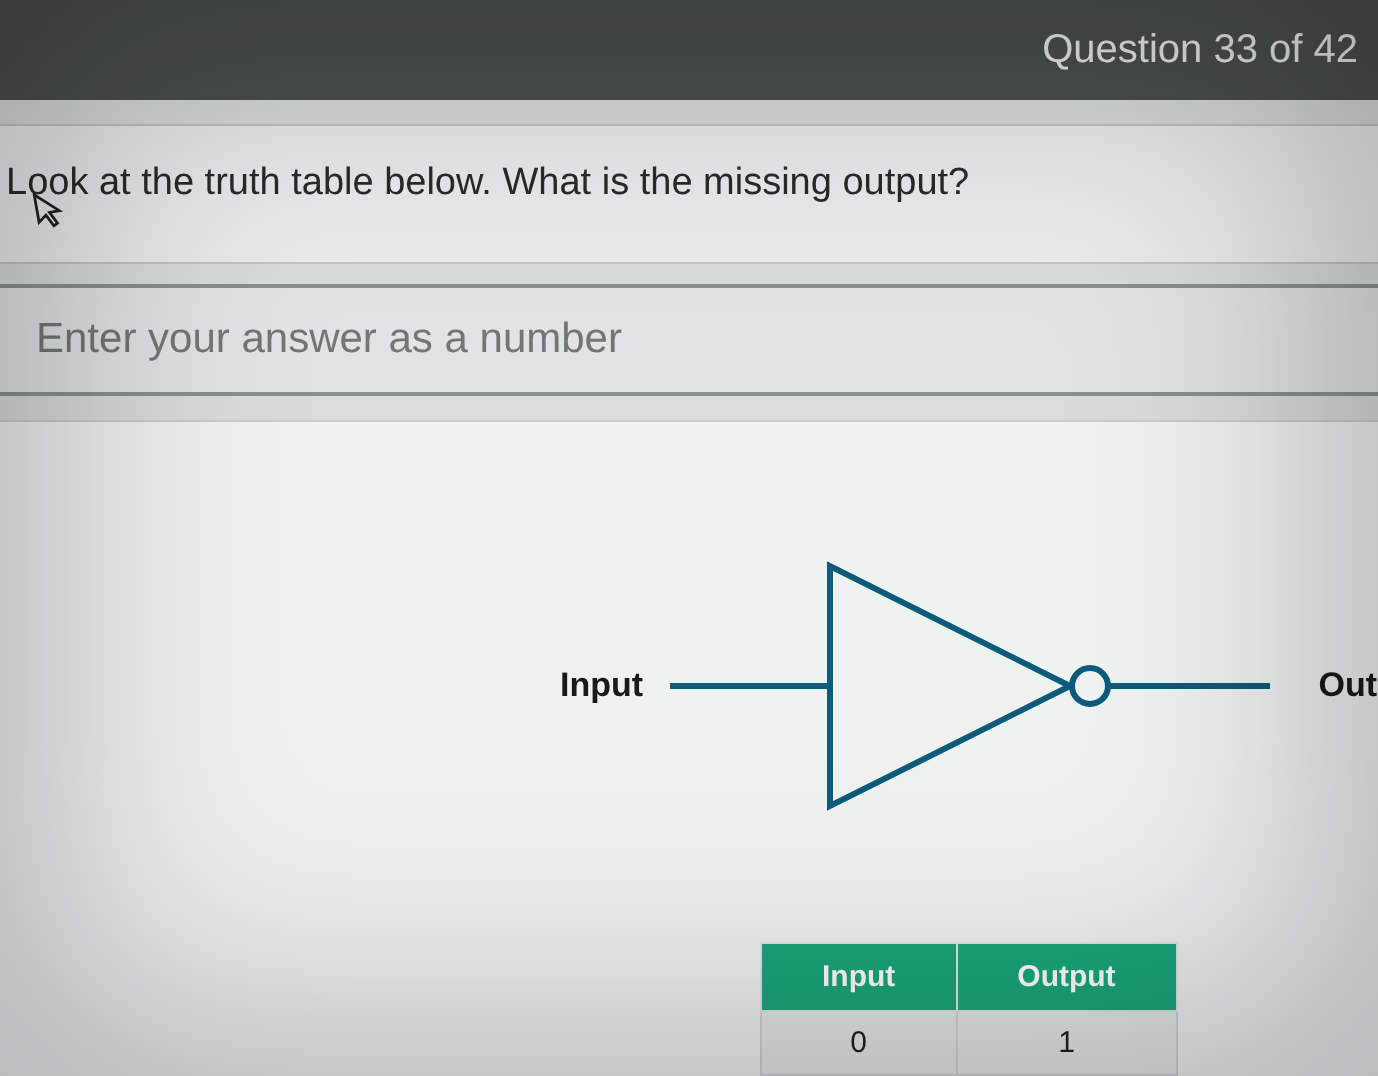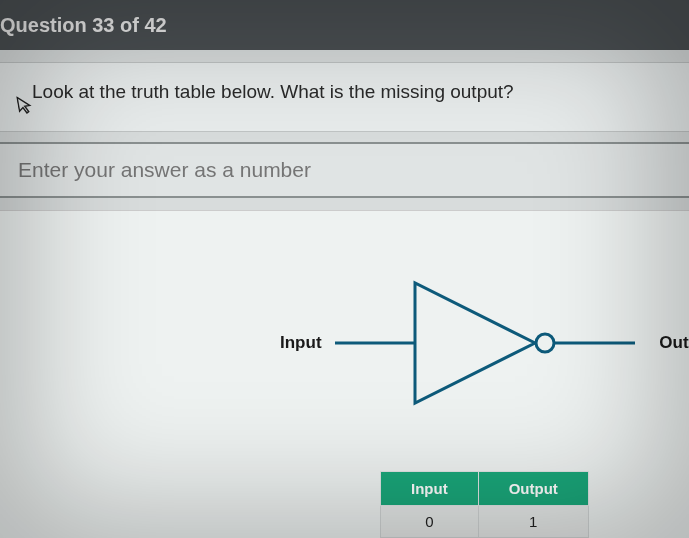--- a/index.html
+++ b/index.html
@@ -11,31 +11,32 @@
       width: 689px;
       height: 538px;
       font-family: Arial, sans-serif;
       background: #d8dcdc;
       overflow: hidden;
       position: relative;
     }
     .header-bar {
       background: #4a4f52;
       color: #e8e8e8;
-      padding: 10px 0 10px 0;
+      padding: 10px 10px 10px 0;
       font-size: 20px;
-      font-weight: bold;
+      font-weight: normal;
       height: 50px;
       display: flex;
       align-items: center;
+      justify-content: flex-end;
     }
     .question-panel {
       background: #e8ecec;
       margin-top: 12px;
-      padding: 18px 20px 28px 32px;
+      padding: 18px 20px 28px 3px;
       color: #2a2a2a;
       font-size: 19px;
       border-top: 1px solid #c0c4c4;
       border-bottom: 1px solid #c0c4c4;
     }
     .cursor {
       position: absolute;
       left: 18px;
       top: 95px;
       font-size: 18px;

